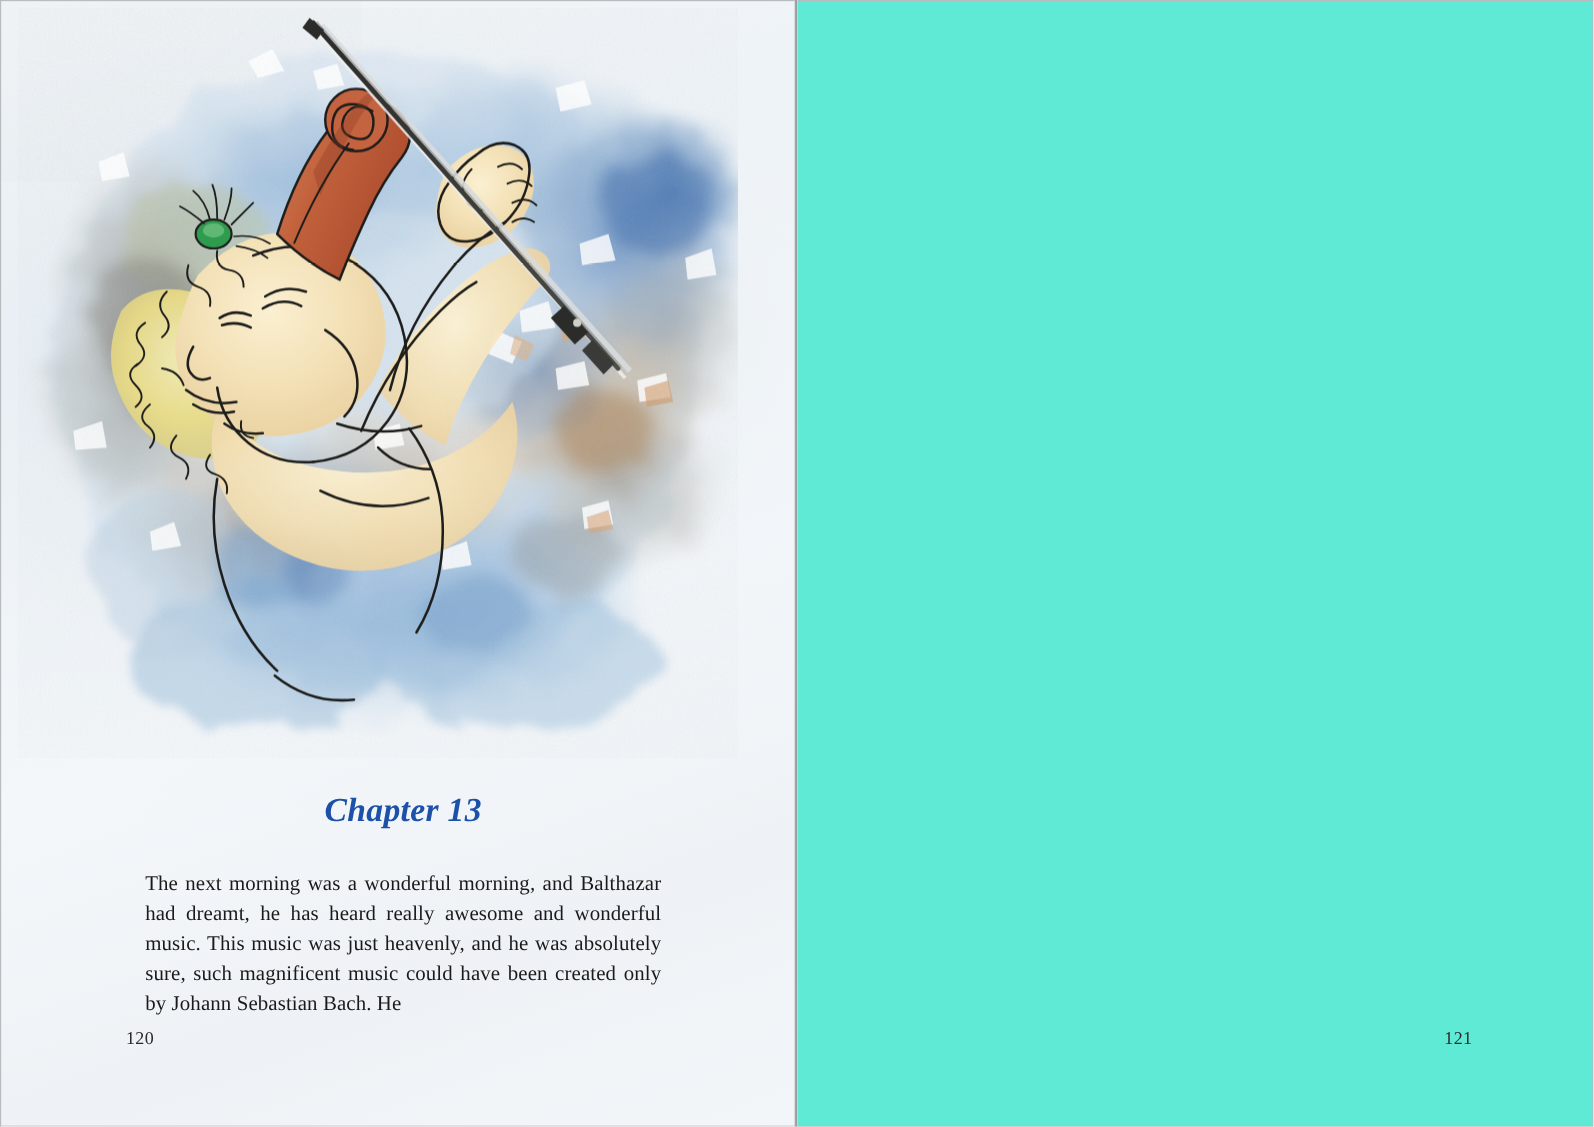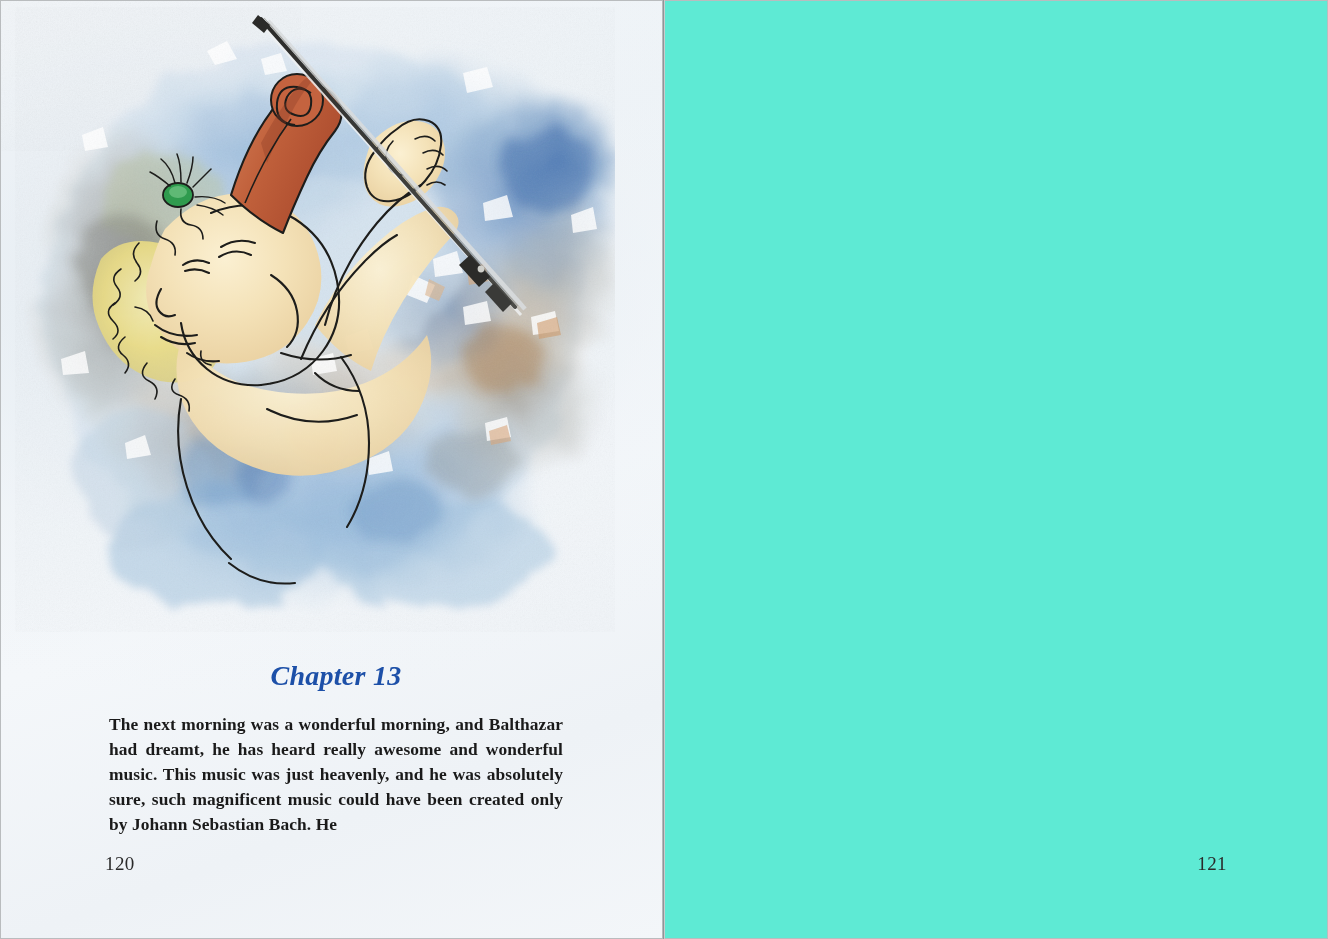--- a/index.html
+++ b/index.html
@@ -75,22 +75,21 @@
     color: #1a1a1a;
     font-size: 17.4px;
     line-height: 25.1px;
     text-align: justify;
     text-justify: inter-word;
     hyphens: manual;
     -webkit-hyphens: manual;
     letter-spacing: .005em;
   }
   .textcol p {
-    margin: 4px;
-    font-weight: bold;
+    margin: 16px;
   }
 
   .left-text {
     left: 104px;
     top: 707px;
     width: 462px;
   }
 
   .chapter-title {
     position: absolute;
@@ -102,21 +101,21 @@
     font-size: 28px;
     line-height: 32px;
     font-weight: bold;
     font-style: italic;
     letter-spacing: .01em;
   }
 
   .folio {
     position: absolute;
     bottom: 63px;
-    font-size: 19px;
+    font-size: 15px;
     color: #2a2a2a;
     letter-spacing: .02em;
   }
   .folio-left  { left: 104px; }
   .folio-right { right: 100px; }
 
   
   .illustration {
     position: absolute;
     left: 14px;

